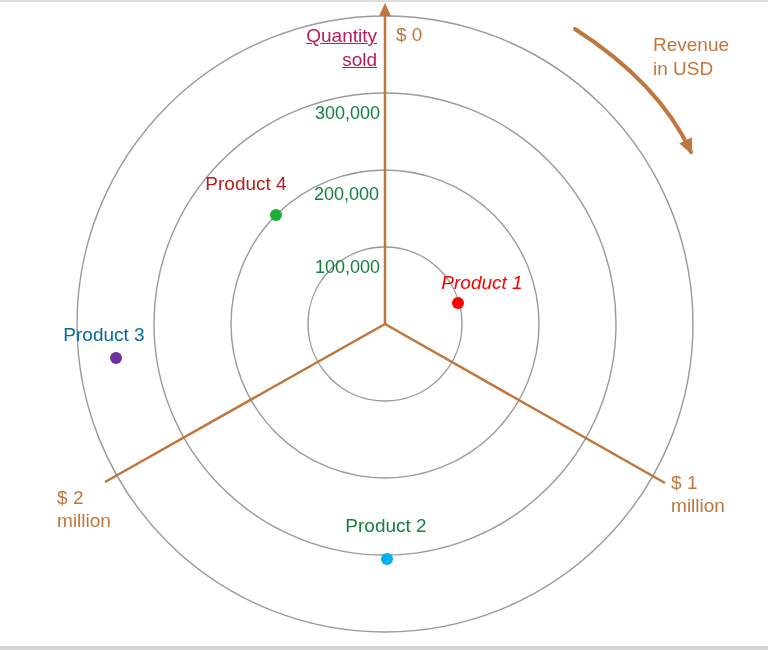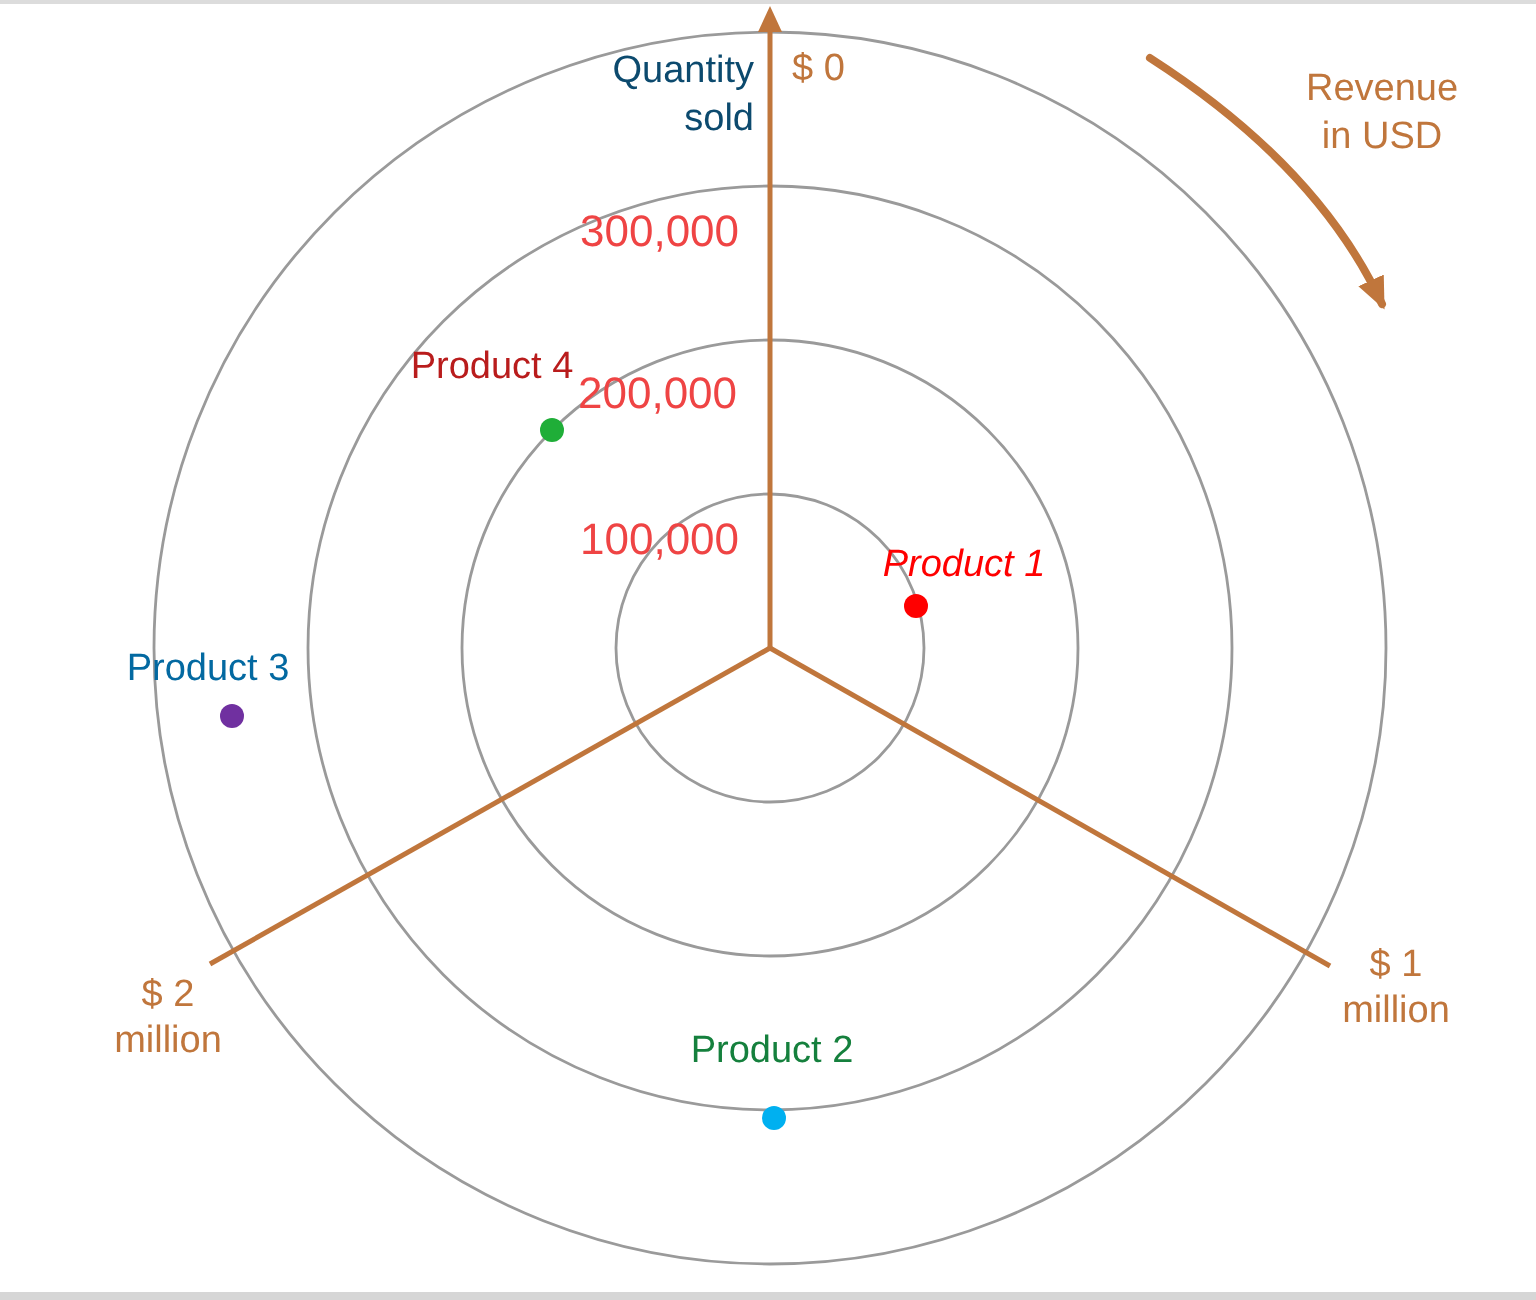--- a/index.html
+++ b/index.html
@@ -8,25 +8,25 @@
     width:768px;height:650px;
     background:#fff;
     border-top:2px solid #dcdcdc;
     border-bottom:4px solid #d6d6d6;
     box-sizing:border-box;
     overflow:hidden;
     font-family:"Liberation Sans", sans-serif;
   }
   #chart-svg{position:absolute;left:0;top:0;width:768px;height:650px;}
   .lbl{position:absolute;font-size:19px;line-height:23px;white-space:nowrap;}
-  .gray{color:#0c4a6e;}
+  .gray{color:#be185d;text-decoration:underline;}
   .orange{color:#c0763c;}
-  .center{transform:translateX(-50%);text-align:center;}
+  .center{transform:translateX(-50%);text-align:left;}
   .right{text-align:right;}
-  .tick{position:absolute;font-size:22px;color:#ef4444;text-align:left;width:90px;}
+  .tick{position:absolute;font-size:18px;color:#15803d;text-align:right;width:90px;}
 </style>
 </head>
 <body>
 
 <div id="slide-canvas">
 
   <svg id="chart-svg">
     <defs>
       <marker id="ah" markerUnits="userSpaceOnUse" markerWidth="18" markerHeight="16" refX="13" refY="7" orient="auto">
         <path d="M0,0 L16,7 L0,14 Z" fill="#c0763c"></path>

